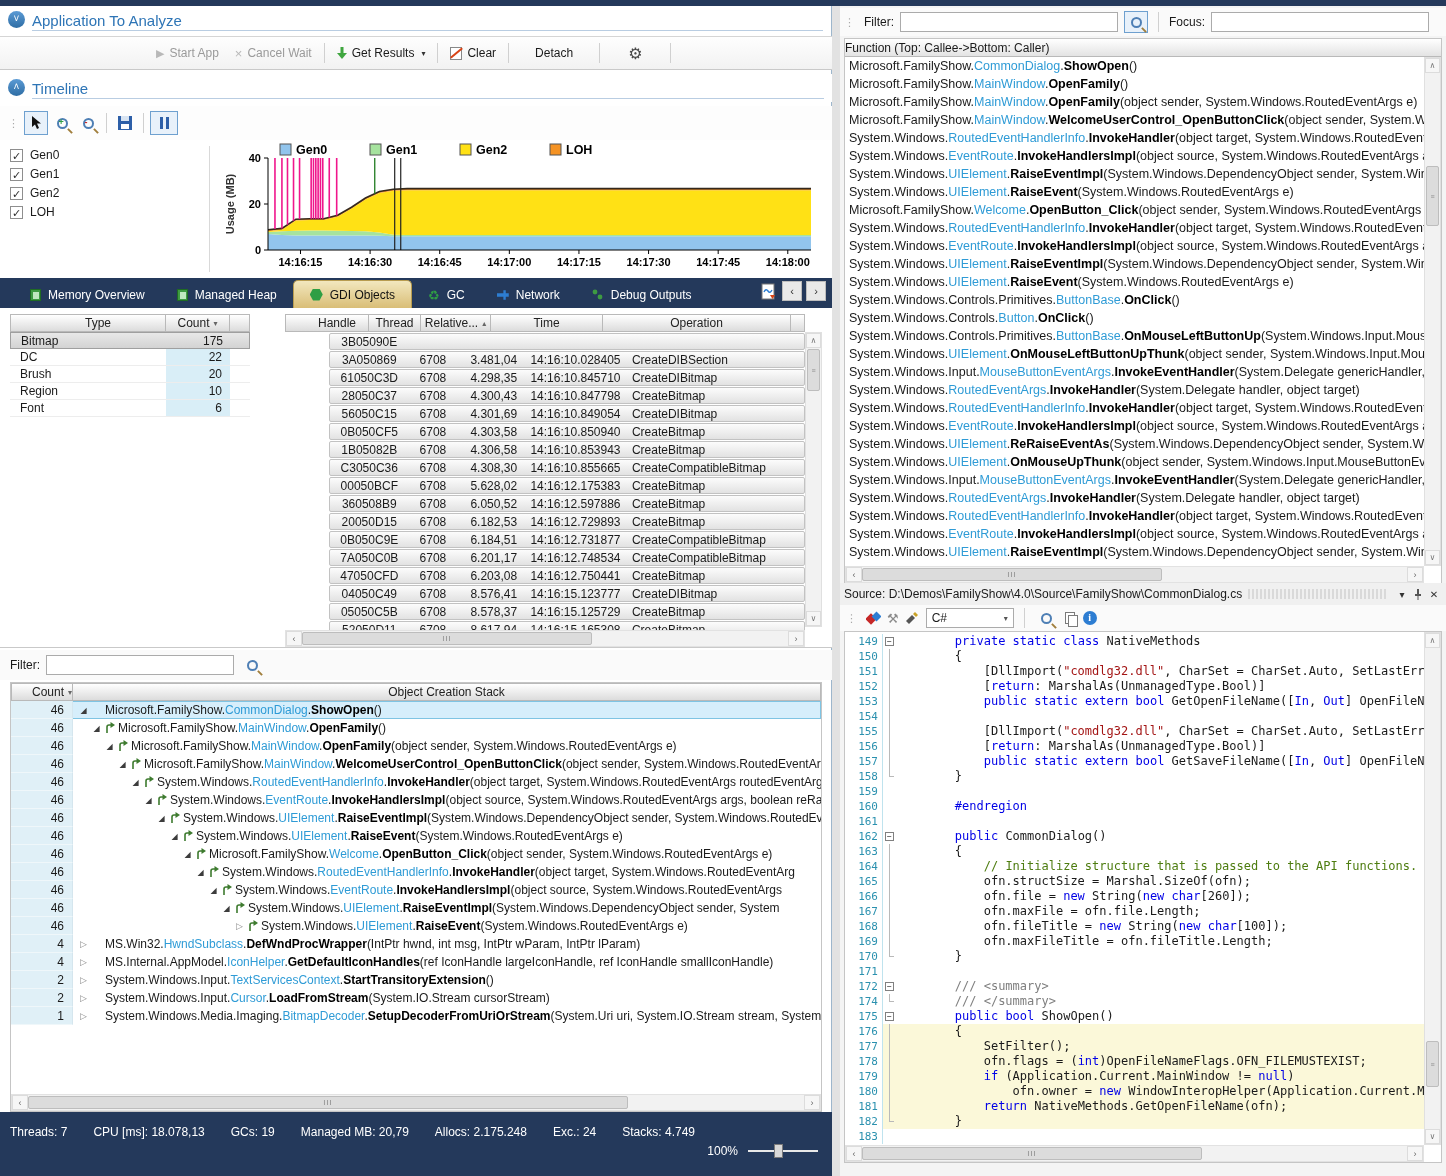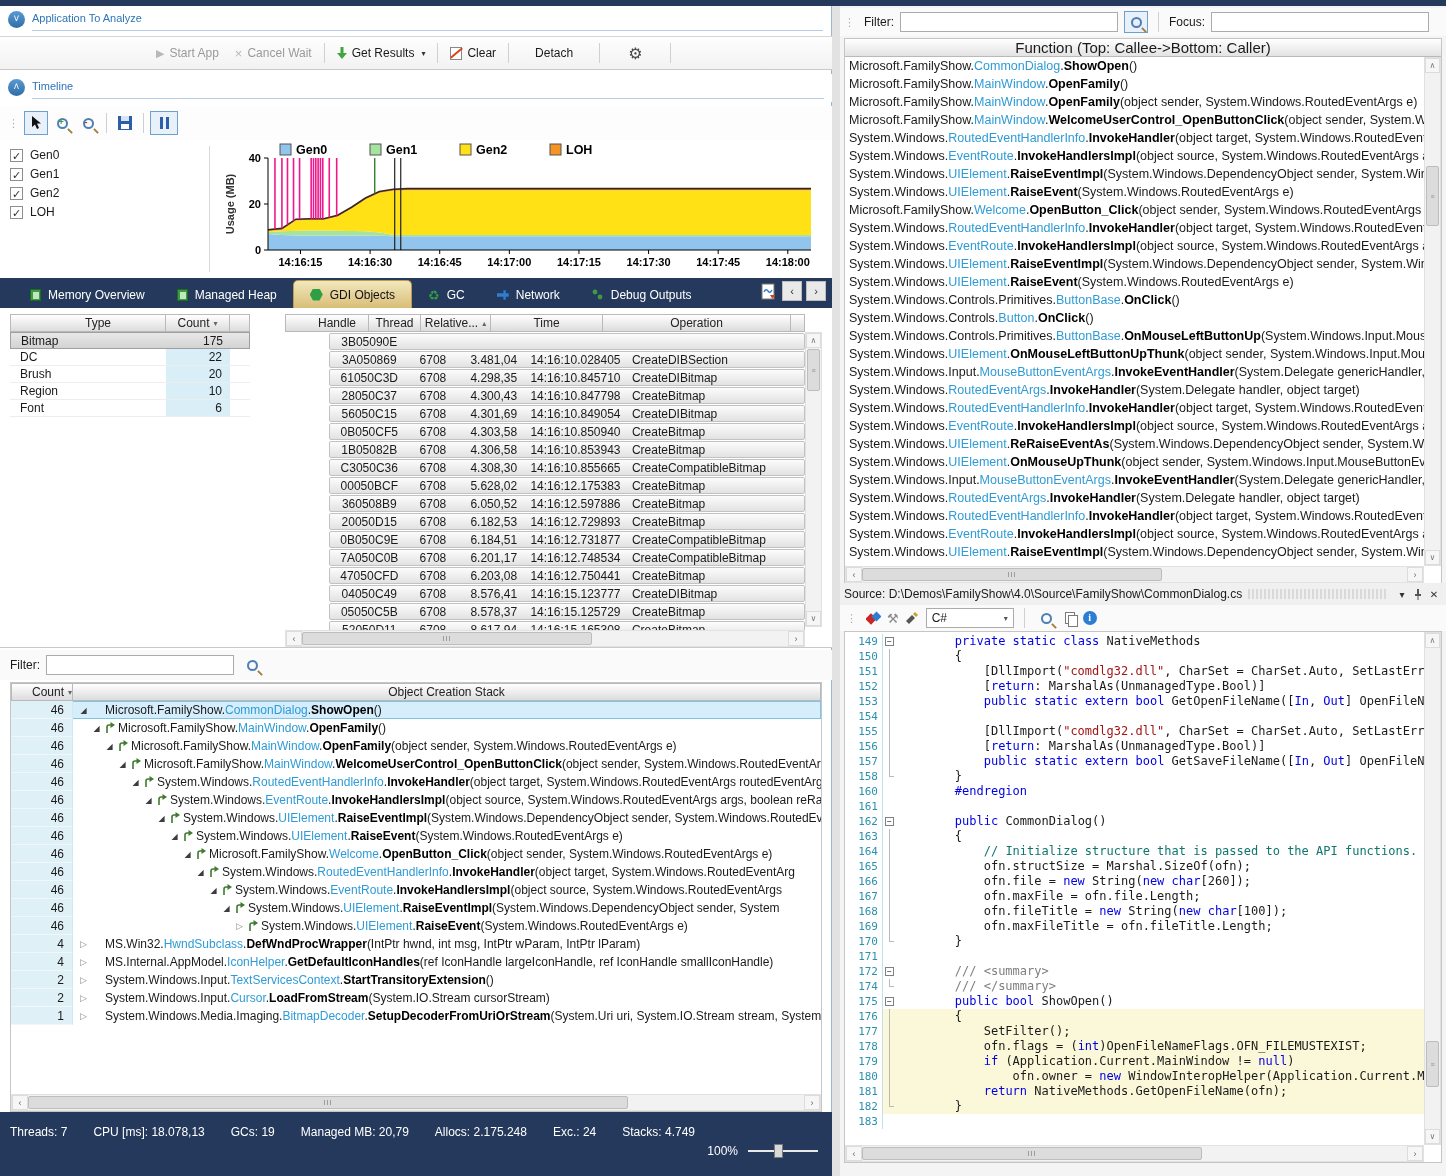--- a/index.html
+++ b/index.html
@@ -4,21 +4,21 @@
 <style>
   html,body{margin:0;padding:0;background:#E8E8E8;}
   *{box-sizing:border-box;}
   #app{position:relative;width:1446px;height:1176px;background:#F4F4F4;font-family:"Liberation Sans",sans-serif;font-size:12px;color:#1A1A1A;overflow:hidden;}
   .abs{position:absolute;}
   .topstrip{left:0;top:0;width:1446px;height:6px;background:#24395B;}
   
   #left{left:0;top:6px;width:832px;height:1170px;background:#FFF;border-right:1px solid #9DB6CC;}
   .sec-hdr{position:relative;height:28px;background:#FFF;}
   .chev-circle{position:absolute;left:8px;top:5px;width:17px;height:17px;border-radius:50%;background:linear-gradient(#5B9BD5,#2E6DA4);color:#FFF;font-size:10px;line-height:16px;text-align:center;}
-  .sec-title{position:absolute;left:32px;top:6px;color:#2E75B6;font-size:11px;}
+  .sec-title{position:absolute;left:32px;top:6px;color:#2E75B6;font-size:15px;}
   .sec-rule{position:absolute;left:32px;top:24px;right:8px;height:1px;background:#B9CDE2;}
   .toolbar{position:absolute;left:0;top:30px;width:832px;height:34px;background:linear-gradient(#FEFEFE,#F2F2F2);border-top:1px solid #D5D5D5;border-bottom:1px solid #C9C9C9;display:flex;align-items:center;padding-left:148px;}
   .tb-item{display:flex;align-items:center;gap:5px;padding:0 8px;height:24px;color:#1A1A1A;}
   .tb-item.disabled{color:#9A9A9A;}
   .tb-sep{width:1px;height:20px;background:#D0D0D0;margin:0 4px;}
   .caret{font-size:8px;color:#333;margin-left:2px;}
   .gear{font-size:16px;color:#4A4A4A;}
   
   .tl-toolbar{position:absolute;left:0;top:100px;width:832px;height:34px;background:#FDFDFD;display:flex;align-items:center;padding-left:8px;gap:2px;}
   .grip{color:#A9A9A9;font-size:11px;letter-spacing:-1px;margin-right:4px;}
@@ -99,21 +99,21 @@
   #status{position:absolute;left:0;top:1106px;width:832px;height:64px;background:#24395B;color:#FFF;}
   .st-items{position:absolute;left:10px;top:13px;display:flex;}
   .st-items span{margin-right:26px;white-space:nowrap;}
   .zoomctl{position:absolute;right:14px;top:32px;display:flex;align-items:center;gap:10px;}
   .sl-track{position:relative;width:70px;height:2px;background:#E8E8E8;}
   .sl-handle{position:absolute;left:26px;top:-6px;width:9px;height:14px;background:#D8D8D8;border:1px solid #7A7A7A;}
   
   #right{left:840px;top:6px;width:606px;height:1170px;background:#F4F4F4;}
   #rfilter{position:absolute;left:0;top:2px;width:606px;height:28px;background:#FAFAFA;display:flex;align-items:center;padding-left:4px;gap:6px;}
   #funcpanel{position:absolute;left:4px;top:32px;width:598px;height:546px;border:1px solid #C5C5C5;background:#FFF;}
-  .fp-hdr{height:18px;background:linear-gradient(#FFFFFF,#E3E3E3);border-bottom:1px solid #B9B9B9;display:flex;align-items:center;justify-content:center;font-size:15px;}
+  .fp-hdr{height:18px;background:linear-gradient(#FFFFFF,#E3E3E3);border-bottom:1px solid #B9B9B9;display:flex;align-items:center;font-size:12px;}
   .fn-rows{position:absolute;left:0;top:18px;right:17px;bottom:17px;overflow:hidden;}
   .fn-row{height:18px;line-height:18px;padding-left:4px;white-space:nowrap;overflow:hidden;font-size:12.5px;}
   
   #srchdr{position:absolute;left:0;top:577px;width:606px;height:22px;background:#F0F0F0;display:flex;align-items:center;padding:0 4px;font-size:12px;}
   .hatch{flex:1;height:10px;margin:0 6px;background:repeating-linear-gradient(90deg,#D9D9D9 0 2px,transparent 2px 4px);}
   .hico{width:16px;height:16px;display:flex;align-items:center;justify-content:center;color:#333;font-size:10px;}
   #srctb{position:absolute;left:0;top:599px;width:606px;height:26px;background:#FAFAFA;display:flex;align-items:center;gap:6px;padding-left:6px;}
   .langbox{width:88px;height:20px;border:1px solid #ABABAB;background:#FFF;display:flex;align-items:center;justify-content:space-between;padding:0 5px;font-size:12px;}
   .copyico{position:relative;width:12px;height:13px;}
   .copyico::before,.copyico::after{content:"";position:absolute;width:8px;height:10px;background:#FFF;border:1px solid #7A7A7A;}
@@ -125,21 +125,21 @@
   #codelines{position:absolute;left:0;top:2px;right:17px;bottom:0;font-family:"DejaVu Sans Mono",monospace;font-size:12px;}
   .cl-row{display:flex;height:15px;line-height:15px;white-space:pre;position:relative;}
   .cl-num{width:38px;text-align:right;padding-right:4px;color:#2B91AF;border-right:1px solid #BFE3EE;flex:none;font-size:11px;}
   .cl-fold{width:14px;flex:none;position:relative;}
   .cl-fold .fbox{position:absolute;left:2px;top:3px;width:9px;height:9px;border:1px solid #808080;background:#FFF;font-size:8px;line-height:7px;text-align:center;color:#333;}
   .cl-fold .fline{position:absolute;left:6px;top:0;width:1px;height:100%;background:#B9B9B9;}
   .cl-fold .fend{position:absolute;left:6px;top:0;width:1px;height:8px;background:#B9B9B9;}
   .cl-fold .fend2{position:absolute;left:6px;top:7px;width:5px;height:1px;background:#B9B9B9;}
   .cl-text{flex:1;overflow:hidden;}
   .cl-row.hl .cl-text, .cl-row.hl .cl-fold{background:#FBF8D9;}
-  .sg-t{color:#1A1A1A;} .sg-k{color:#0000E6;} .sg-s{color:#A31515;} .sg-c{color:#0f766e;} .sg-g{color:#7F7F7F;}
+  .sg-t{color:#1A1A1A;} .sg-k{color:#0000E6;} .sg-s{color:#A31515;} .sg-c{color:#4d7c0f;} .sg-g{color:#7F7F7F;}
   #hl-overlay{position:absolute;left:0;top:2px;right:17px;bottom:0;pointer-events:none;}
   
   #split{left:832px;top:6px;width:8px;height:1170px;background:#E2E2E2;}
   svg text{font-family:"Liberation Sans",sans-serif;}
 </style>
 </head>
 <body>
 
 <div id="app">
   <div class="abs topstrip"></div>
@@ -887,20 +887,21 @@
           <div class="cl-row"><span class="cl-num">149</span><span class="cl-fold"><span class="fbox">−</span></span><span class="cl-text"><span class="sg-t">        </span><span class="sg-k">private</span><span class="sg-t"> </span><span class="sg-k">static</span><span class="sg-t"> </span><span class="sg-k">class</span><span class="sg-t"> NativeMethods</span></span></div>
           <div class="cl-row"><span class="cl-num">150</span><span class="cl-fold"><span class="fline"></span></span><span class="cl-text"><span class="sg-t">        {</span></span></div>
           <div class="cl-row"><span class="cl-num">151</span><span class="cl-fold"><span class="fline"></span></span><span class="cl-text"><span class="sg-t">            [DllImport(</span><span class="sg-s">"comdlg32.dll"</span><span class="sg-t">, CharSet = CharSet.Auto, SetLastError</span></span></div>
           <div class="cl-row"><span class="cl-num">152</span><span class="cl-fold"><span class="fline"></span></span><span class="cl-text"><span class="sg-t">            [</span><span class="sg-k">return</span><span class="sg-t">: MarshalAs(UnmanagedType.Bool)]</span></span></div>
           <div class="cl-row"><span class="cl-num">153</span><span class="cl-fold"><span class="fline"></span></span><span class="cl-text"><span class="sg-t">            </span><span class="sg-k">public</span><span class="sg-t"> </span><span class="sg-k">static</span><span class="sg-t"> </span><span class="sg-k">extern</span><span class="sg-t"> </span><span class="sg-k">bool</span><span class="sg-t"> GetOpenFileName([</span><span class="sg-k">In</span><span class="sg-t">, </span><span class="sg-k">Out</span><span class="sg-t">] OpenFileNam</span></span></div>
           <div class="cl-row"><span class="cl-num">154</span><span class="cl-fold"><span class="fline"></span></span><span class="cl-text"></span></div>
           <div class="cl-row"><span class="cl-num">155</span><span class="cl-fold"><span class="fline"></span></span><span class="cl-text"><span class="sg-t">            [DllImport(</span><span class="sg-s">"comdlg32.dll"</span><span class="sg-t">, CharSet = CharSet.Auto, SetLastError</span></span></div>
           <div class="cl-row"><span class="cl-num">156</span><span class="cl-fold"><span class="fline"></span></span><span class="cl-text"><span class="sg-t">            [</span><span class="sg-k">return</span><span class="sg-t">: MarshalAs(UnmanagedType.Bool)]</span></span></div>
           <div class="cl-row"><span class="cl-num">157</span><span class="cl-fold"><span class="fline"></span></span><span class="cl-text"><span class="sg-t">            </span><span class="sg-k">public</span><span class="sg-t"> </span><span class="sg-k">static</span><span class="sg-t"> </span><span class="sg-k">extern</span><span class="sg-t"> </span><span class="sg-k">bool</span><span class="sg-t"> GetSaveFileName([</span><span class="sg-k">In</span><span class="sg-t">, </span><span class="sg-k">Out</span><span class="sg-t">] OpenFileNam</span></span></div>
           <div class="cl-row"><span class="cl-num">158</span><span class="cl-fold"><span class="fend"></span><span class="fend2"></span></span><span class="cl-text"><span class="sg-t">        }</span></span></div>
+          <div class="cl-row"><span class="cl-num">159</span><span class="cl-fold"></span><span class="cl-text"></span></div>
           <div class="cl-row"><span class="cl-num">160</span><span class="cl-fold"></span><span class="cl-text"><span class="sg-t">        </span><span class="sg-k">#endregion</span></span></div>
           <div class="cl-row"><span class="cl-num">161</span><span class="cl-fold"></span><span class="cl-text"></span></div>
           <div class="cl-row"><span class="cl-num">162</span><span class="cl-fold"><span class="fbox">−</span></span><span class="cl-text"><span class="sg-t">        </span><span class="sg-k">public</span><span class="sg-t"> CommonDialog()</span></span></div>
           <div class="cl-row"><span class="cl-num">163</span><span class="cl-fold"><span class="fline"></span></span><span class="cl-text"><span class="sg-t">        {</span></span></div>
           <div class="cl-row"><span class="cl-num">164</span><span class="cl-fold"><span class="fline"></span></span><span class="cl-text"><span class="sg-t">            </span><span class="sg-c">// Initialize structure that is passed to the API functions.</span></span></div>
           <div class="cl-row"><span class="cl-num">165</span><span class="cl-fold"><span class="fline"></span></span><span class="cl-text"><span class="sg-t">            ofn.structSize = Marshal.SizeOf(ofn);</span></span></div>
           <div class="cl-row"><span class="cl-num">166</span><span class="cl-fold"><span class="fline"></span></span><span class="cl-text"><span class="sg-t">            ofn.file = </span><span class="sg-k">new</span><span class="sg-t"> String(</span><span class="sg-k">new</span><span class="sg-t"> </span><span class="sg-k">char</span><span class="sg-t">[260]);</span></span></div>
           <div class="cl-row"><span class="cl-num">167</span><span class="cl-fold"><span class="fline"></span></span><span class="cl-text"><span class="sg-t">            ofn.maxFile = ofn.file.Length;</span></span></div>
           <div class="cl-row"><span class="cl-num">168</span><span class="cl-fold"><span class="fline"></span></span><span class="cl-text"><span class="sg-t">            ofn.fileTitle = </span><span class="sg-k">new</span><span class="sg-t"> String(</span><span class="sg-k">new</span><span class="sg-t"> </span><span class="sg-k">char</span><span class="sg-t">[100]);</span></span></div>
           <div class="cl-row"><span class="cl-num">169</span><span class="cl-fold"><span class="fline"></span></span><span class="cl-text"><span class="sg-t">            ofn.maxFileTitle = ofn.fileTitle.Length;</span></span></div>

